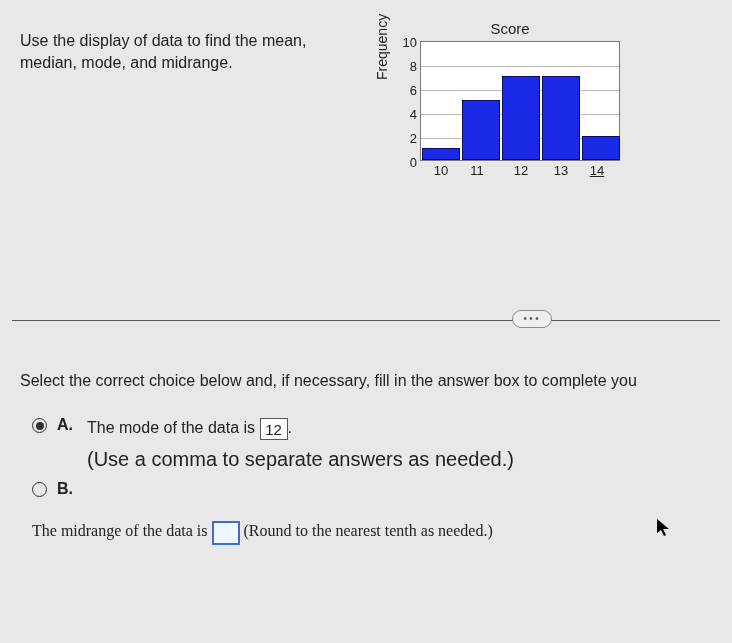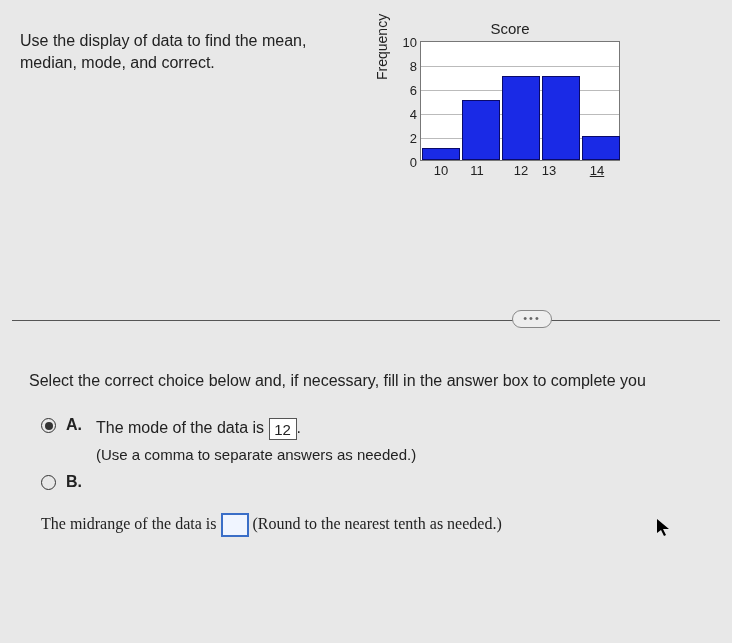--- a/index.html
+++ b/index.html
@@ -57,51 +57,51 @@
     border: none; border-top: 1px solid #555;
     margin: 0 12px;
   }
   .more-pill {
     position: absolute; right: 180px; top: -10px;
     width: 40px; height: 18px; border-radius: 9px;
     border: 1px solid #888; background: #eee;
     font-size: 11px; text-align: center; line-height: 14px;
     letter-spacing: 2px; color: #666;
   }
-  .lower { padding: 30px 20px 0 29px; }
+  .lower { padding: 30px 20px 0 20px; }
   .instruction { margin-bottom: 24px; line-height: 1.4; }
   .option-row { display: flex; align-items: flex-start; gap: 10px; margin: 6px 0 6px 12px; }
   .radio {
     width: 15px; height: 15px; border-radius: 50%;
     border: 1.5px solid #333; display:flex; align-items:center; justify-content:center;
     margin-top: 2px; flex-shrink:0;
   }
   .radio.selected::after {
     content: ""; width: 8px; height: 8px; border-radius:50%; background:#333;
   }
   .opt-letter { font-weight: bold; width: 20px; }
   .opt-body { line-height: 1.5; }
   .input-box {
     display: inline-block; min-width: 28px; height: 22px;
     border: 1px solid #555; background:#fff; text-align:center;
     font-size: 15px; padding: 0 4px; vertical-align: middle;
   }
   .input-box.empty { border: 2px solid #3a6ec7; background:#f0f5ff; width:26px; height:24px;}
-  .note { font-size: 15px; margin-top: 4px; }
+  .note { font-size: 20px; margin-top: 4px; }
   .midrange-row { margin: 20px 0 0 12px; line-height:1.6;font-family:Liberation Serif, serif; }
   .cursor {
     position: absolute; right: 60px; bottom: 100px;
     font-size: 18px; color:#000;
   }
 </style>
 </head>
 <body>
 
 <div class="top-section">
-  <div class="prompt">Use the display of data to find the mean, median, mode, and correct.</div>
+  <div class="prompt">Use the display of data to find the mean, median, mode, and midrange.</div>
 
   <div class="chart-wrap">
     <div class="chart-title">Score</div>
     <div class="ylabel">Frequency</div>
     <div class="plot-area" id="plot">
         <div class="ytick" style="top: 120px;">0</div>
         <div class="gridline" style="top: 96px;"></div>
         <div class="ytick" style="top: 96px;">2</div>
         <div class="gridline" style="top: 72px;"></div>
         <div class="ytick" style="top: 72px;">4</div>
@@ -110,21 +110,21 @@
         <div class="gridline" style="top: 24px;"></div>
         <div class="ytick" style="top: 24px;">8</div>
         <div class="ytick" style="top: 0px;">10</div>
         <div class="bar" style="left: 1px; width: 38px; height: 12px;"></div>
         <div class="xtick" style="left: 20px;">10</div>
         <div class="bar" style="left: 41px; width: 38px; height: 60px;"></div>
         <div class="xtick" style="left: 56px;">11</div>
         <div class="bar" style="left: 81px; width: 38px; height: 84px;"></div>
         <div class="xtick" style="left: 100px;">12</div>
         <div class="bar" style="left: 121px; width: 38px; height: 84px;"></div>
-        <div class="xtick" style="left: 128px;">13</div>
+        <div class="xtick" style="left: 140px;">13</div>
         <div class="bar" style="left: 161px; width: 38px; height: 24px;"></div>
         <div class="xtick" style="left: 176px; text-decoration: underline;">14</div>
       </div>
   </div>
 </div>
 
 <div class="divider-row">
   <hr class="hr">
   <div class="more-pill">•••</div>
 </div>

